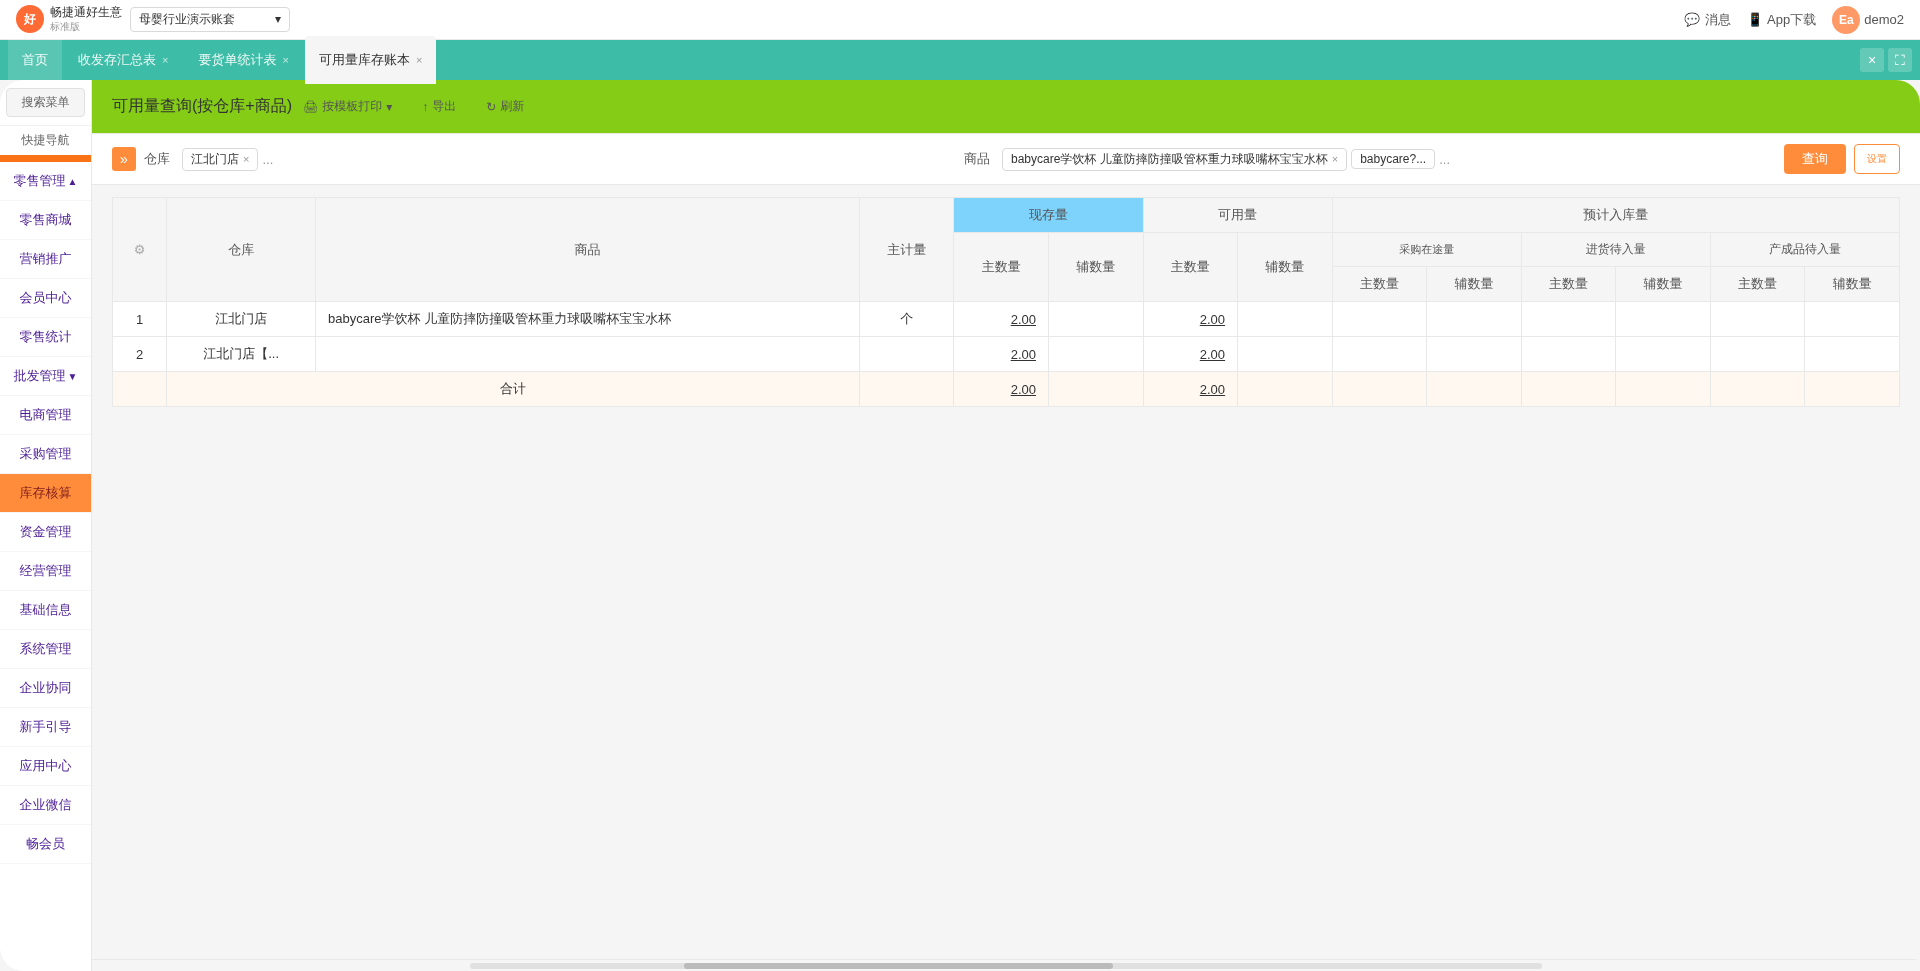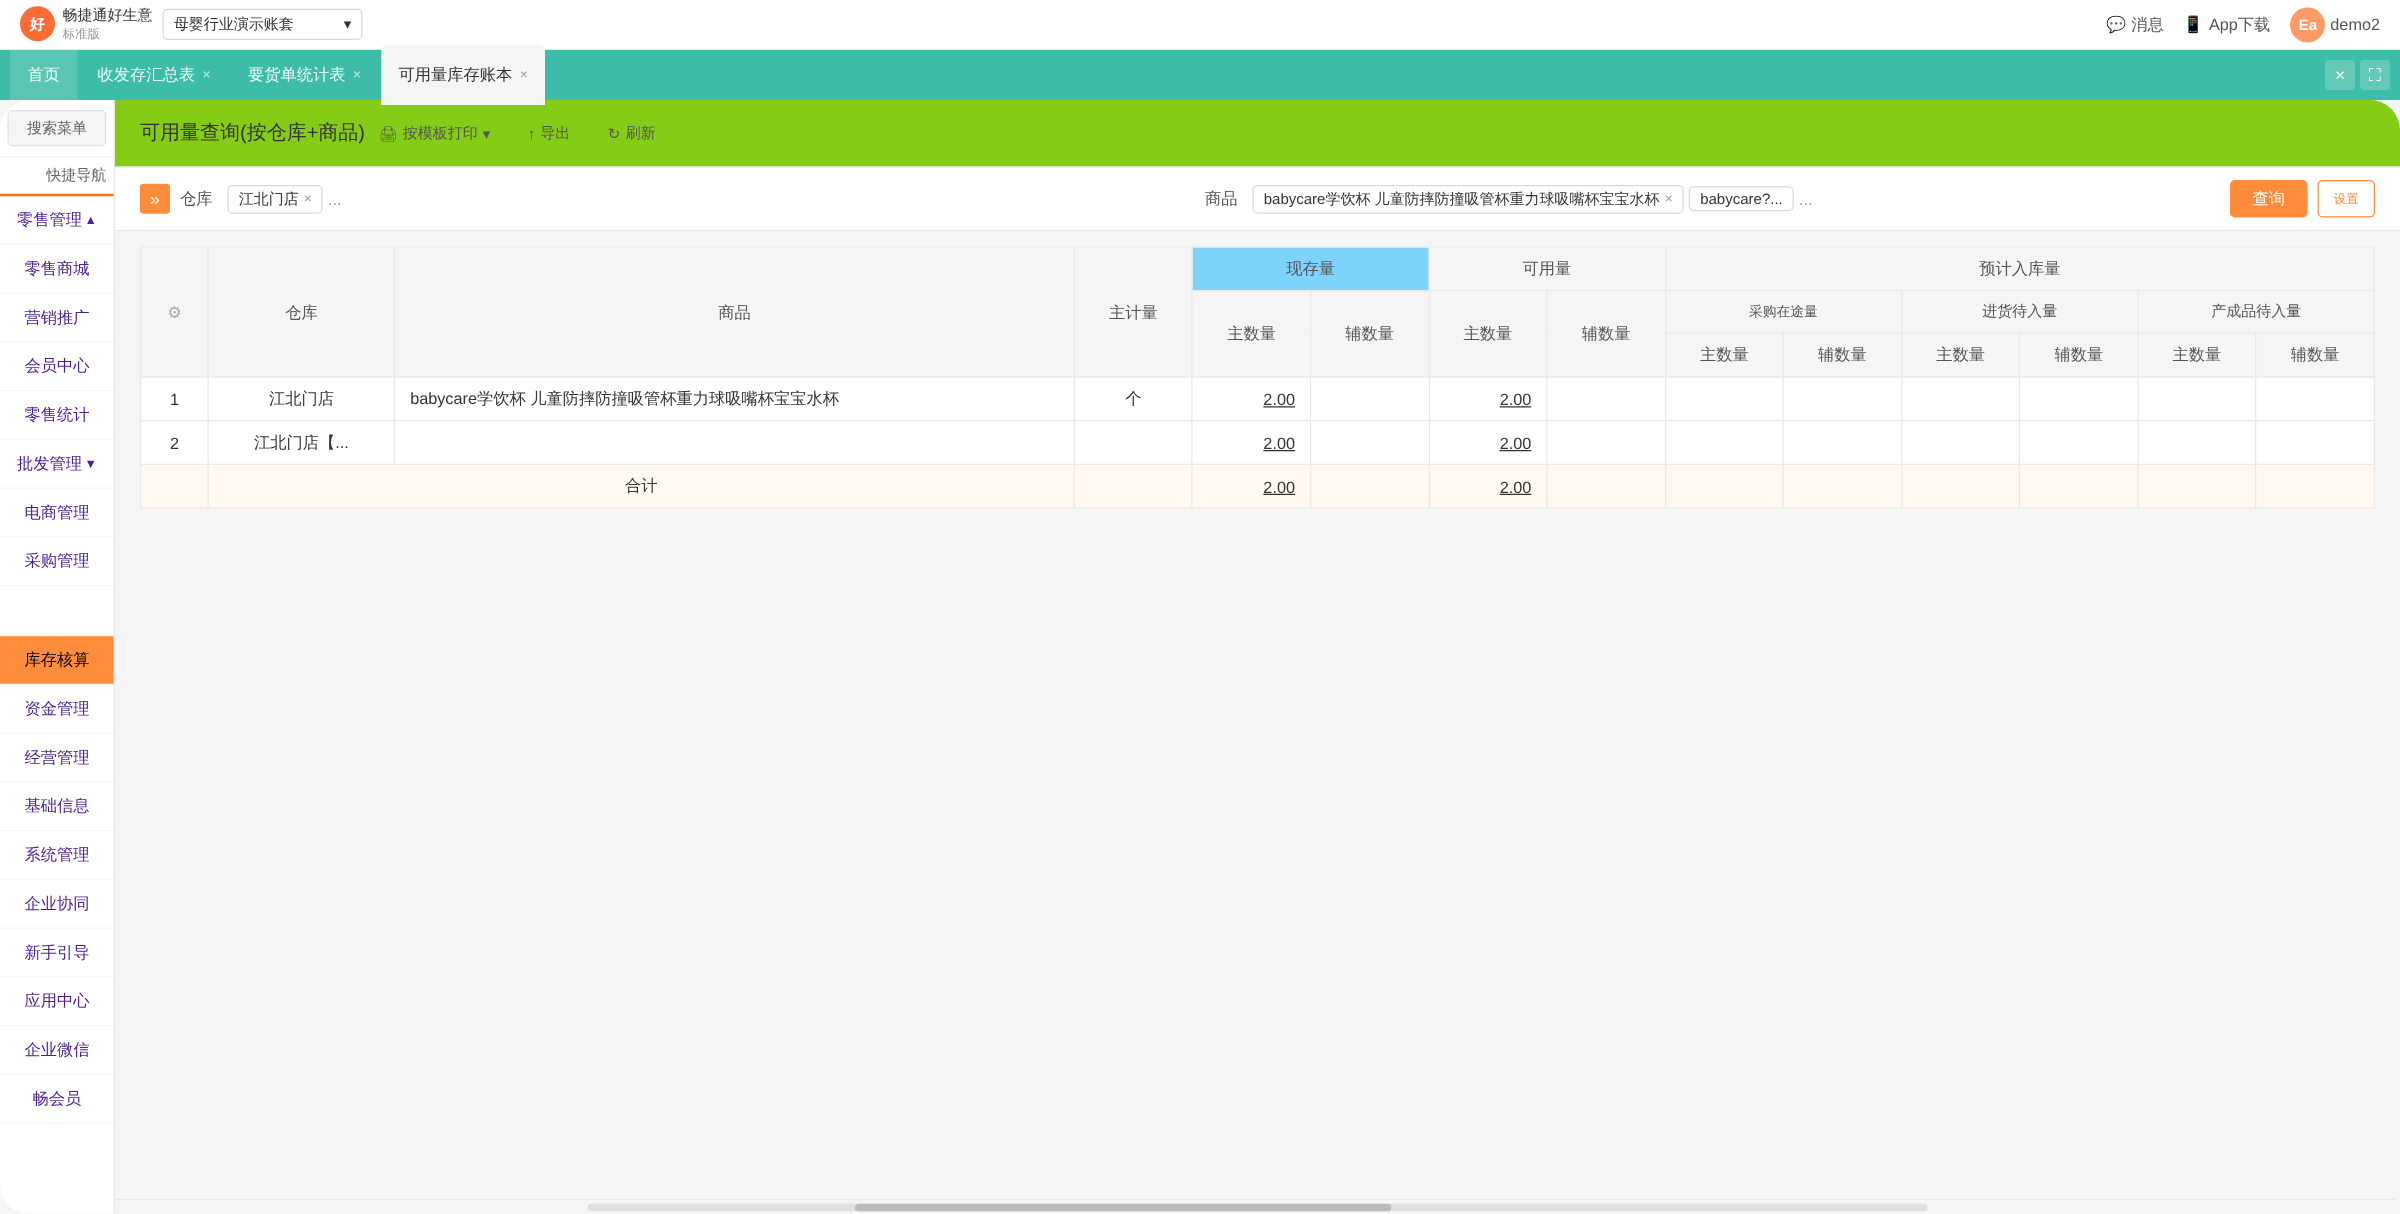--- a/index.html
+++ b/index.html
@@ -27,24 +27,24 @@
     .nav-right-btns { position: absolute; right: 8px; display: flex; gap: 4px; }
     .nav-right-btn { width: 24px; height: 24px; background: rgba(255,255,255,0.2); border-radius: 3px; display: flex; align-items: center; justify-content: center; cursor: pointer; color: white; font-size: 14px; }
 
     
     .main-layout { display: flex; flex: 1; overflow: hidden; border-radius: 24px; }
 
     
     .sidebar { width: 92px; background: #fff; border-right: 1px solid #e8e8e8; display: flex; flex-direction: column; overflow-y: auto; flex-shrink: 0; }
     .sidebar-search { padding: 8px 6px; border-bottom: 1px solid #f0f0f0; }
     .sidebar-search-btn { width: 100%; padding: 5px; background: #f5f5f5; border: 1px solid #e0e0e0; border-radius: 4px; cursor: pointer; font-size: 12px; color: #666; text-align: center; }
-    .sidebar-nav-btn { padding: 6px; text-align: right; font-size: 12px; color: #666; cursor: pointer; border-bottom: 2px solid #f97316; }
+    .sidebar-nav-btn { padding: 6px; text-align: center; font-size: 12px; color: #666; cursor: pointer; border-bottom: 7px solid #f97316; }
     .sidebar-section { padding: 0; }
     .sidebar-item { padding: 10px 8px; text-align: center; cursor: pointer; font-size: 13px; color: #4c1d95; border-bottom: 1px solid #f5f5f5; position: relative; }
-    .sidebar-item.active { background: #ff8c3a; color: #000000; margin-top: 40px; }
+    .sidebar-item.active { background: #ff8c3a; color: #7f1d1d; }
     .sidebar-item.has-sub { display: flex; align-items: center; justify-content: center; gap: 2px; }
     .sidebar-item .sub-arrow { font-size: 10px; }
 
     
     .content { flex: 1; overflow: hidden; display: flex; flex-direction: column; background: #f5f5f5; }
     .page-header { background: #84cc16; padding: 12px 20px; border-bottom: 1px solid #e8e8e8; display: flex; align-items: center; justify-content: flex-start; flex-shrink: 0; }
     .page-title { font-size: 16px; font-weight: 500; color: #333; }
     .page-actions { display: flex; align-items: center; gap: 8px; }
     .action-btn { display: flex; align-items: center; gap: 4px; padding: 5px 10px; border-radius: 4px; cursor: pointer; font-size: 12px; color: #555; border: 1px solid transparent; }
 

